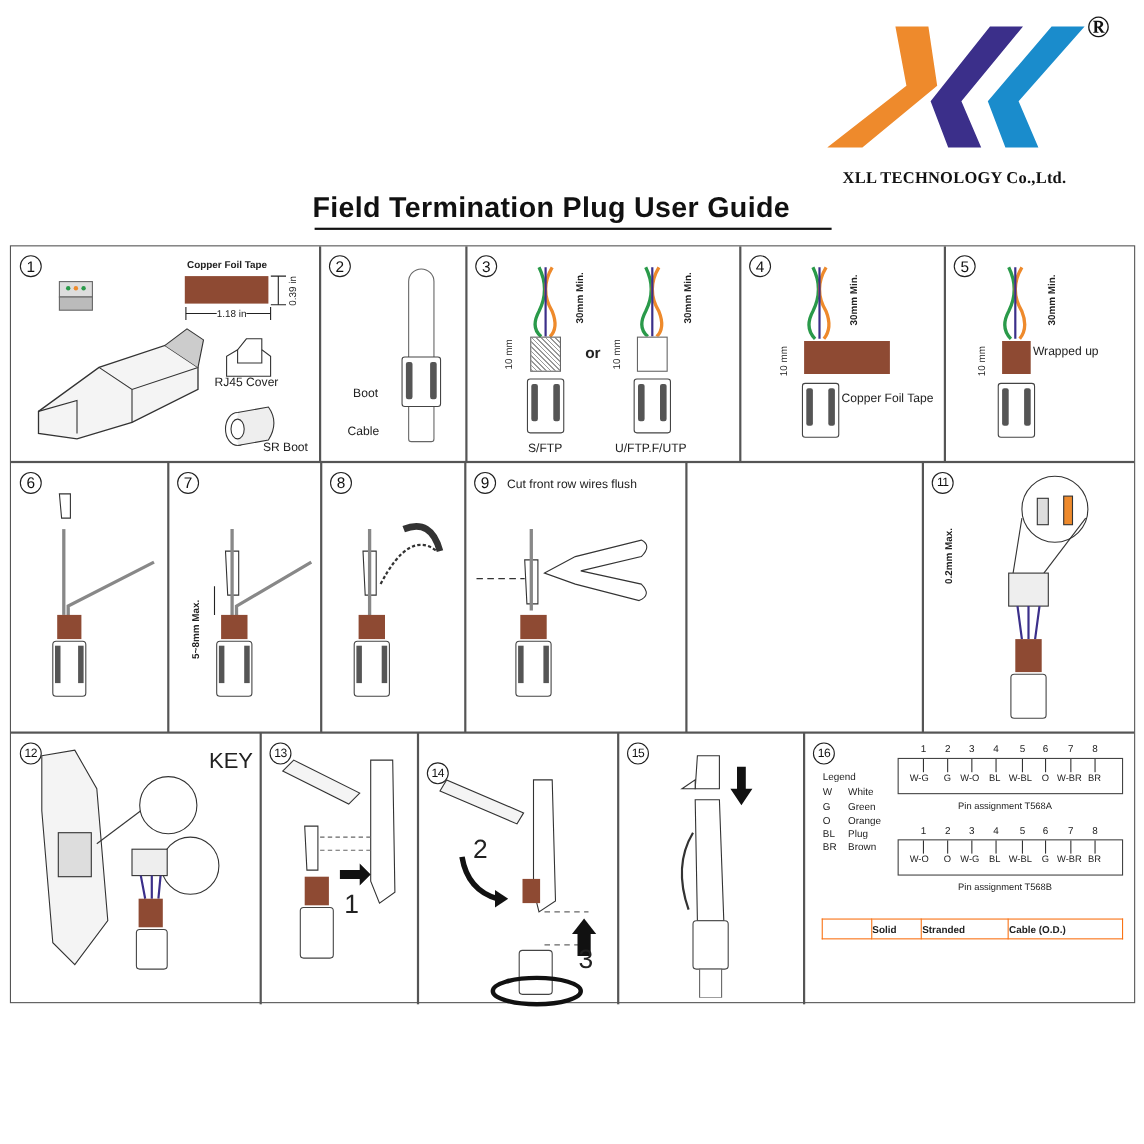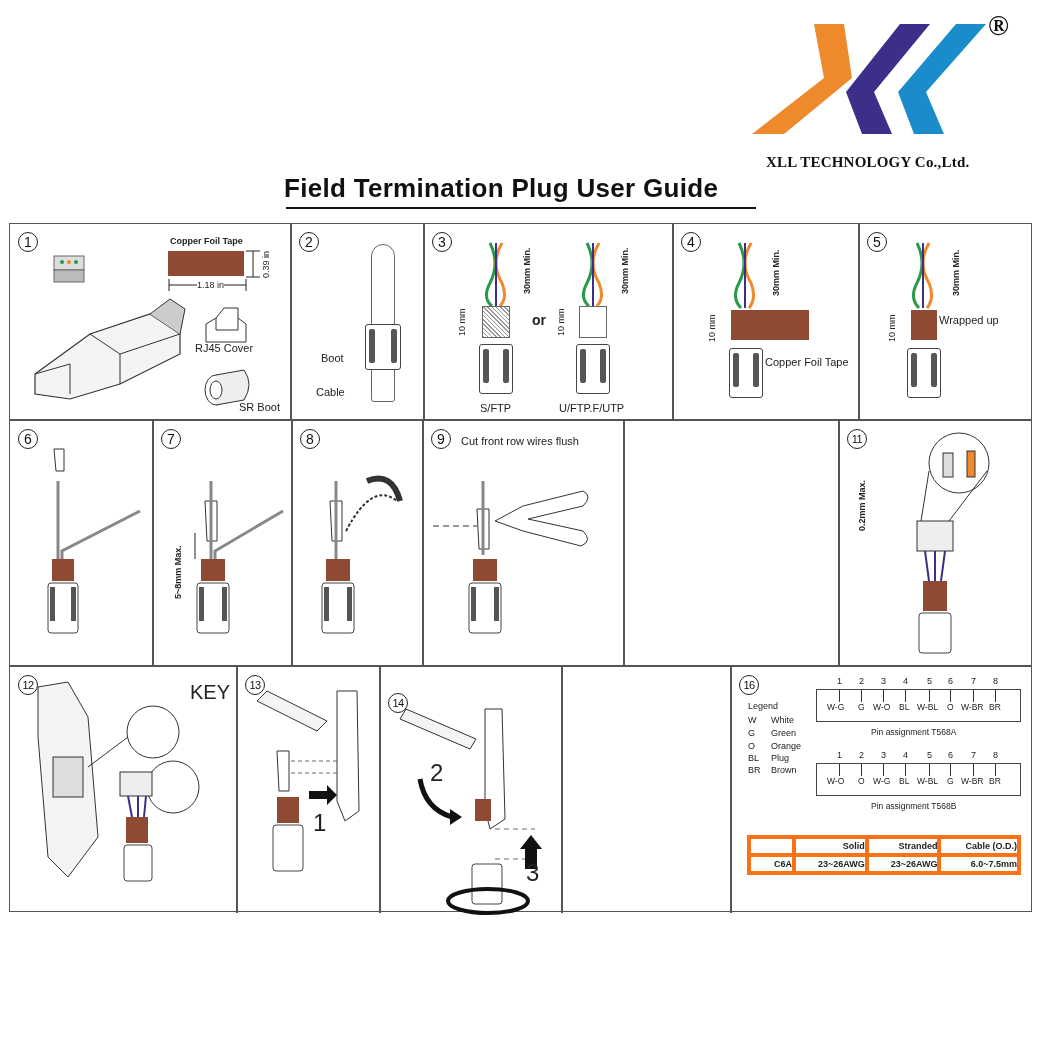--- a/index.html
+++ b/index.html
@@ -31,21 +31,21 @@
   .boot { position: absolute; border: 1.2px solid #444; background: #fff; border-radius: 3px; }
   .boot .rib { position: absolute; top: 4px; width: 6px; height: 34px; background: #555; border-radius: 2px; }
 
   .pintable { position: absolute; border: 1.5px solid #444; }
   .pinnum { position: absolute; font-size: 9px; color: #222; top: -14px; }
   .pintick { position: absolute; top: 0; width: 1px; height: 12px; background: #333; }
   .pinlbl { position: absolute; font-size: 8.5px; top: 12px; color: #222; white-space: nowrap; }
   .caption { position: absolute; font-size: 8.5px; color: #222; white-space: nowrap; }
 
   table.spec { position: absolute; border-collapse: collapse; font-size: 9px; font-weight: bold; color: #222; }
-  table.spec td { border: 4px solid #f97316; text-align: right; height: 18px; }
+  table.spec td { border: 1px solid #f97316; text-align: left; height: 18px; }
 </style>
 </head>
 <body>
 
 <div class="logo">
   <svg width="240" height="135" viewBox="0 0 240 135">
     <polygon points="62,14 92,14 100,68 32,124 0,124 72,68" fill="#ee8a2c"></polygon>
     <polygon points="148,14 178,14 122,82 140,124 110,124 94,82" fill="#3b2f8a"></polygon>
     <polygon points="204,14 234,14 174,82 192,124 162,124 146,82" fill="#1a8ccc"></polygon>
   </svg>
@@ -303,20 +303,32 @@
       <polygon points="60,110 72,118 60,126" fill="#111"></polygon>
       <line x1="105" y1="130" x2="145" y2="130" stroke="#666" stroke-dasharray="5 4"></line>
       <line x1="105" y1="160" x2="145" y2="160" stroke="#666" stroke-dasharray="5 4"></line>
       <polygon points="135,148 147,148 147,170 135,170" fill="#111"></polygon>
       <polygon points="130,150 141,136 152,150" fill="#111"></polygon>
       <rect x="82" y="165" width="30" height="40" rx="3" fill="#fff" stroke="#444"></rect>
       <ellipse cx="98" cy="202" rx="40" ry="12" fill="none" stroke="#111" stroke-width="4"></ellipse>
     </svg>
     <span class="lbl" style="left:50px;top:74px;font-size:24px">2</span>
     <span class="lbl" style="left:146px;top:174px;font-size:24px">3</span>
+  </div>
+  <div class="panel" style="left:552px;top:443px;width:168px;height:245px">
+    <div class="stepnum two">15</div>
+    <svg style="position:absolute;left:20px;top:10px" width="140" height="230">
+      <path d="M52,10 L72,10 L72,40 L50,40 Z" fill="#fff" stroke="#333"></path>
+      <path d="M38,40 L50,32 L50,40 Z" fill="#fff" stroke="#333"></path>
+      <polygon points="88,20 96,20 96,40 102,40 92,55 82,40 88,40" fill="#111"></polygon>
+      <path d="M50,50 L72,50 L76,160 L52,160 Z" fill="#fff" stroke="#333"></path>
+      <path d="M48,80 Q30,110 44,150" stroke="#333" stroke-width="2" fill="none"></path>
+      <rect x="48" y="160" width="32" height="44" rx="3" fill="#fff" stroke="#444"></rect>
+      <rect x="54" y="204" width="20" height="26" fill="#fff" stroke="#666"></rect>
+    </svg>
   </div>
   <div class="panel" style="left:721px;top:443px;width:302px;height:304px">
     <div class="stepnum two">16</div>
 
     <div>
       <span class="lbl sm" style="left:17px;top:34px">Legend</span>
       <span class="lbl sm" style="left:17px;top:48px">W</span>
       <span class="lbl sm" style="left:40px;top:48px">White</span>
       <span class="lbl sm" style="left:17px;top:61px">G</span>
       <span class="lbl sm" style="left:40px;top:61px">Green</span>
@@ -385,22 +397,16 @@
     <span class="caption" style="left:140px;top:134px">Pin assignment T568B</span>
 
     <table class="spec" style="left:16px;top:168px;width:274px">
       <tbody>
           <tr>
         <td style="width:45px"></td>
         <td>Solid</td>
         <td>Stranded</td>
         <td>Cable (O.D.)</td>
       </tr>
-      <tr>
-        <td>C6A</td>
-        <td>23~26AWG</td>
-        <td>23~26AWG</td>
-        <td>6.0~7.5mm</td>
-      </tr>
     </tbody>
       </table>
   </div>
 </div>
 
 </body></html>

